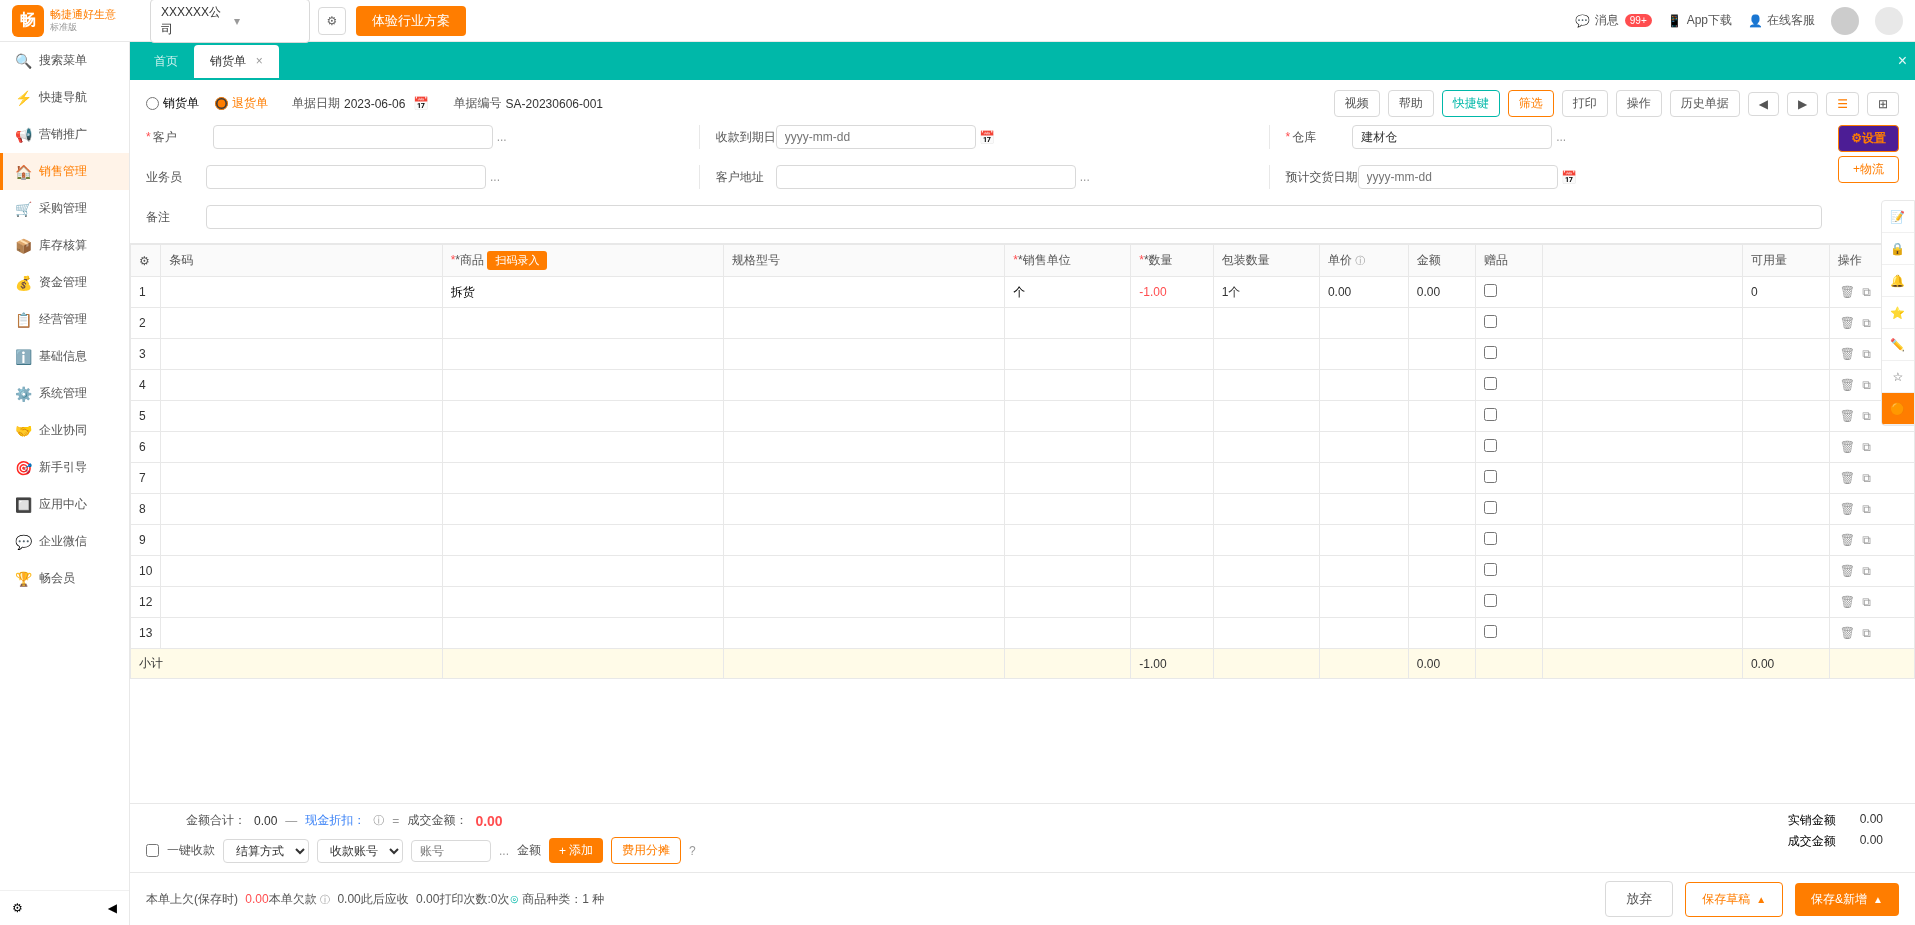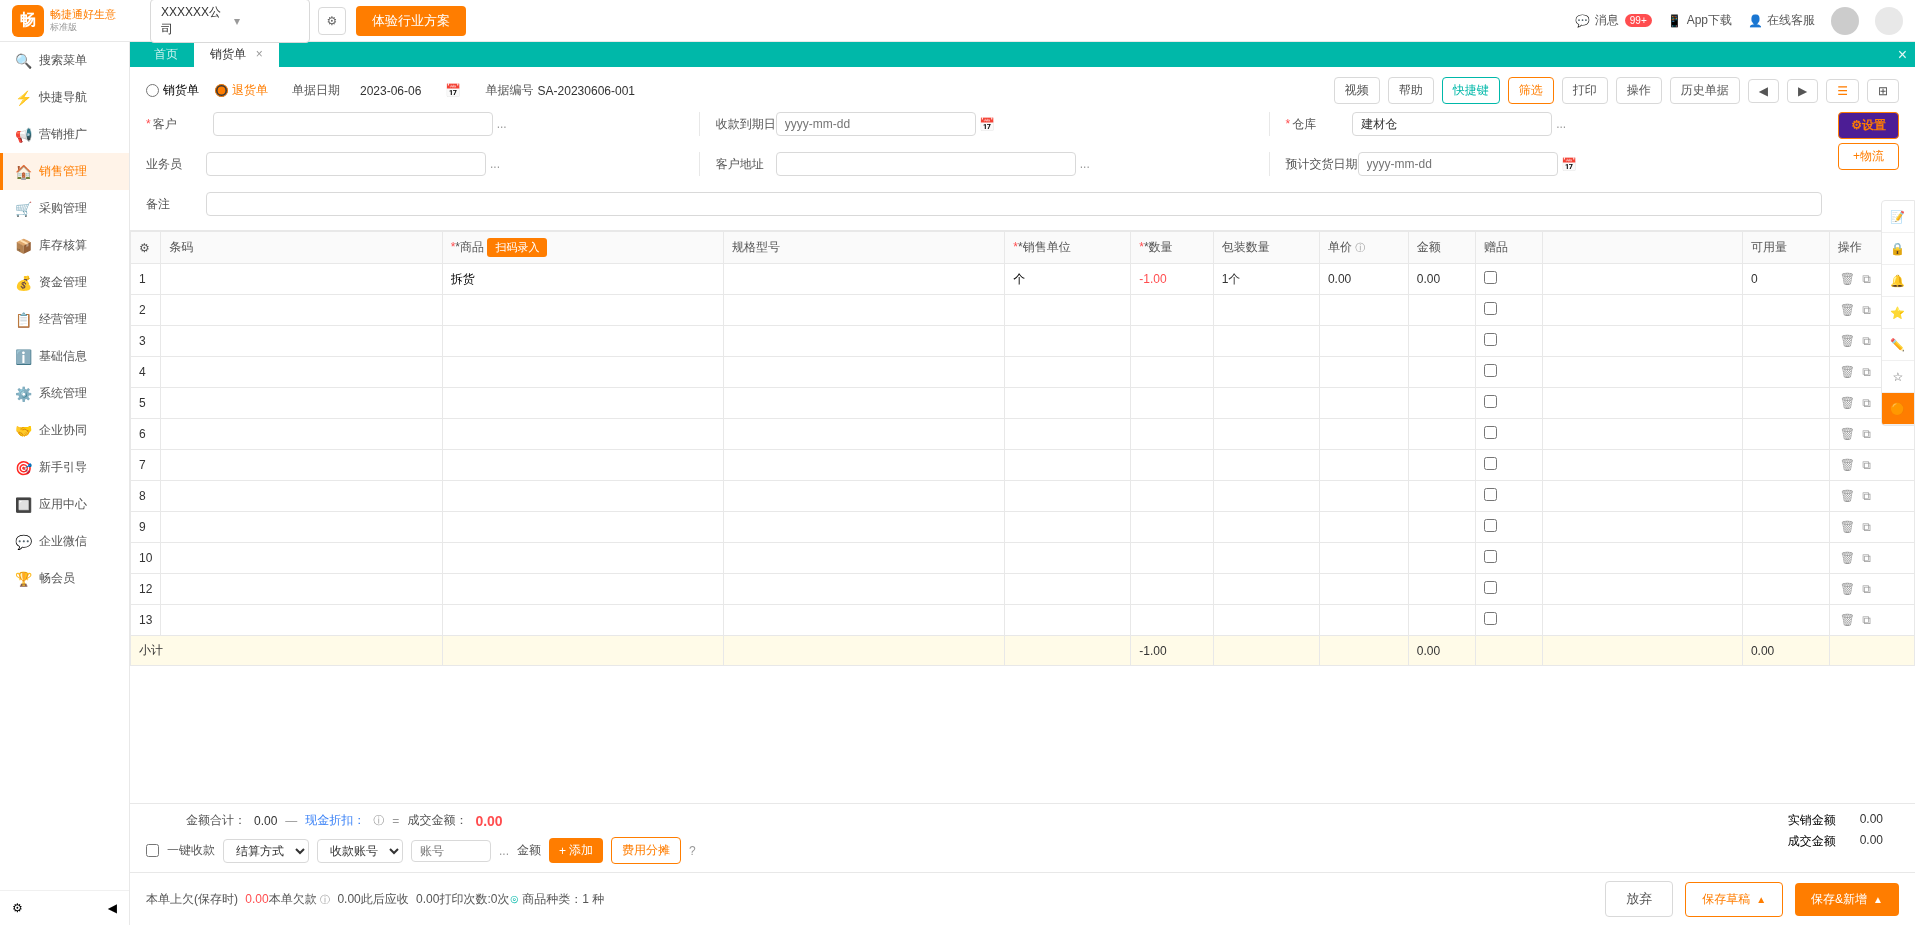--- a/index.html
+++ b/index.html
@@ -97,21 +97,21 @@
       padding: 10px 12px; border-top: 1px solid #f0f0f0;
     }
 
     
     .main-content { flex: 1; display: flex; flex-direction: column; overflow: hidden; }
 
     
     .tab-bar {
       background: #00b8a9;
       display: flex; align-items: center;
-      padding: 0 8px; height: 25px;
+      padding: 0 8px; height: 38px;
     }
     .tab-item {
       padding: 8px 16px; cursor: pointer;
       color: rgba(255,255,255,0.8); font-size: 13px;
       border-radius: 4px 4px 0 0;
     }
     .tab-item.active { background: #fff; color: #333; }
     .tab-item .close-tab {
       margin-left: 6px; color: #999; cursor: pointer;
     }
@@ -126,21 +126,21 @@
       padding: 10px 16px 6px;
       border-bottom: 1px solid #e8e8e8;
     }
     .form-header {
       display: flex; align-items: center; margin-bottom: 8px;
     }
     .radio-group { display: flex; align-items: center; gap: 16px; }
     .radio-item { display: flex; align-items: center; gap: 4px; cursor: pointer; }
     .radio-item input[type=radio] { accent-color: #ff7d00; }
     .date-field {
-      display: flex; align-items: center; gap: 20px;
+      display: flex; align-items: center; gap: 4px;
       margin-left: 24px; color: #555;
     }
     .date-value { color: #333; font-weight: 500; }
     .doc-num { display: flex; align-items: center; gap: 4px; margin-left: 24px; color: #555; }
     .doc-num-value { color: #333; }
     .header-actions {
       margin-left: auto; display: flex; align-items: center; gap: 8px;
     }
     .hdr-btn {
       display: flex; align-items: center; gap: 3px;

